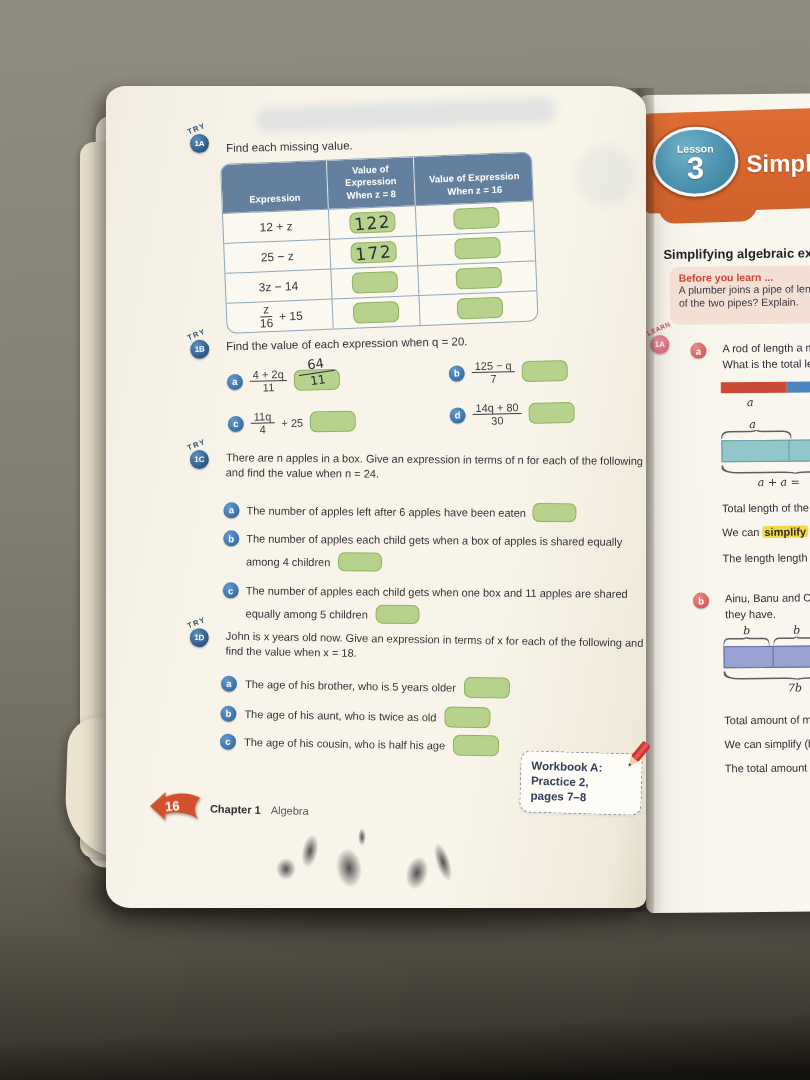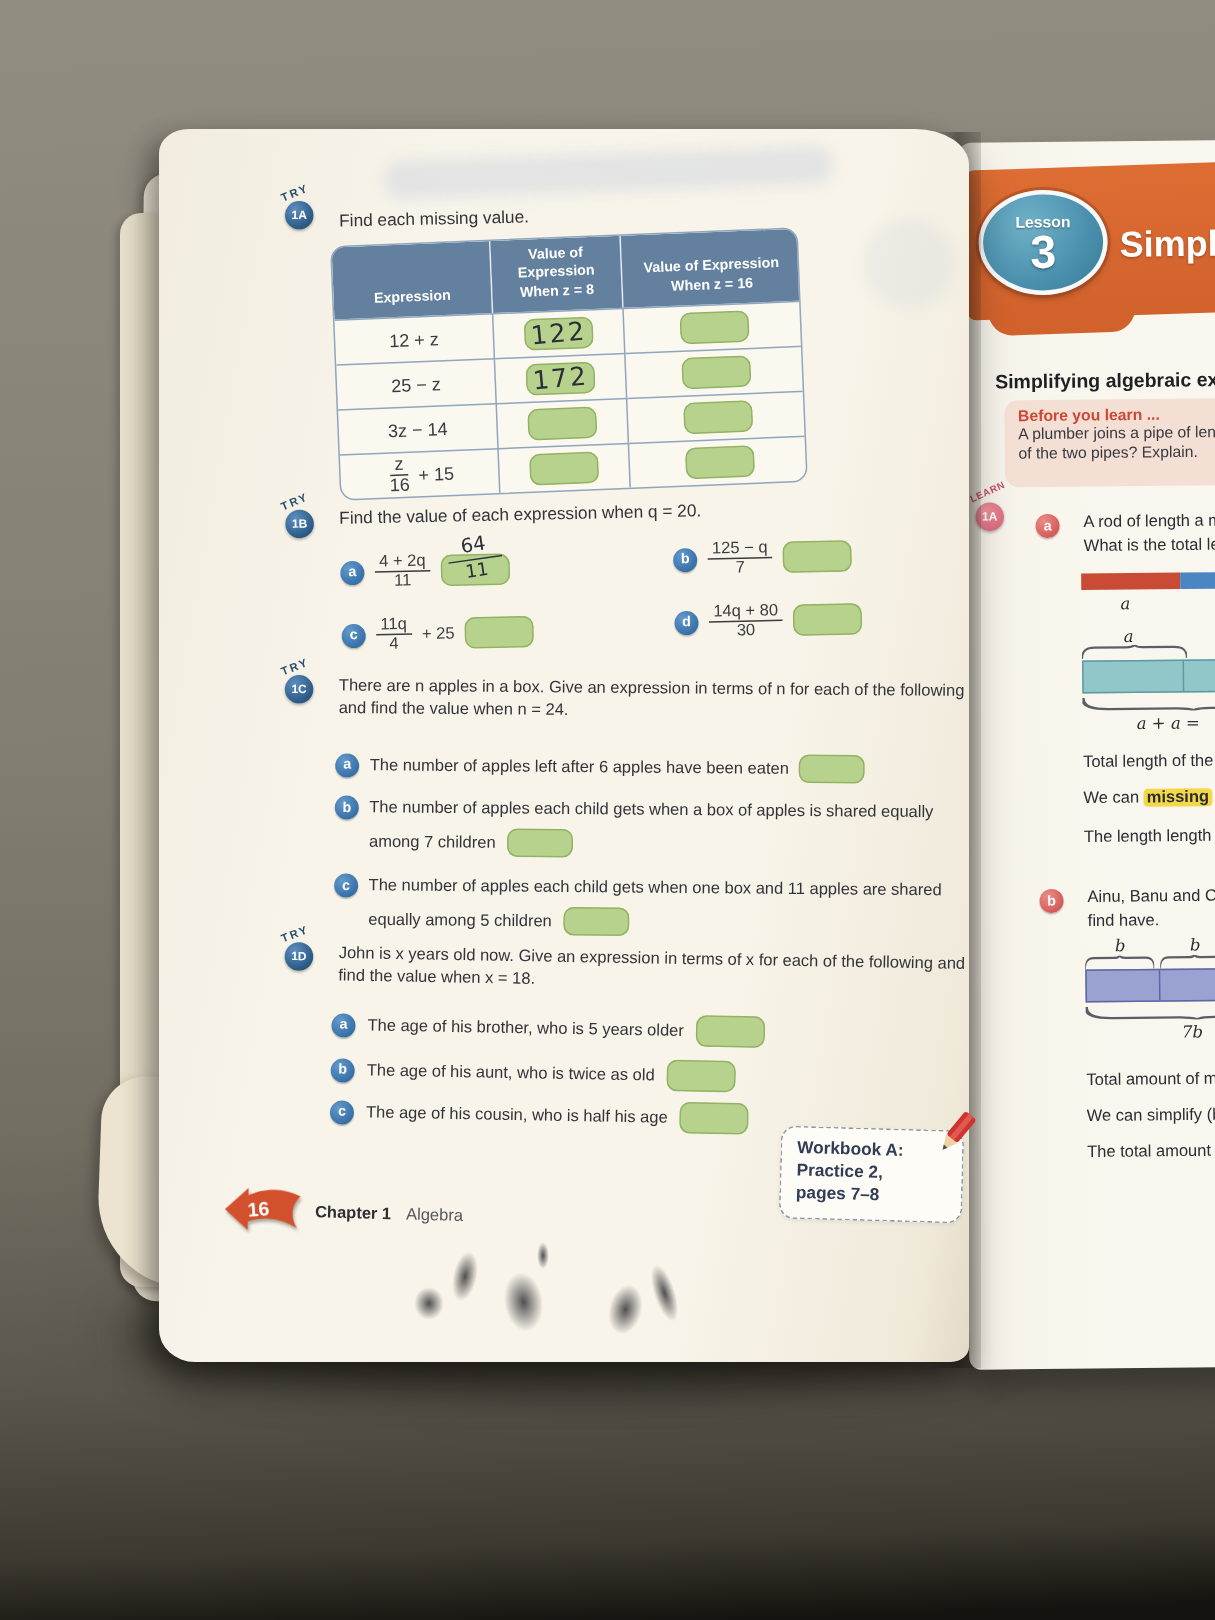--- a/index.html
+++ b/index.html
@@ -174,26 +174,26 @@
     <div class="tealbar">
         <span class="div1"></span>
       </div>
     <div class="brace flip" style="left:80px;top:371px;width:148px;">
       <svg viewBox="0 0 100 12" preserveAspectRatio="none">
           <path d="M0 12 C0 4 5 2 12 2 L42 2 C46 2 49 1 50 0 C51 1 54 2 58 2 L88 2 C95 2 100 4 100 12" stroke="#5d5d66" stroke-width="2" fill="none"></path>
         </svg>
     </div>
     <div class="rp-t rp-var" style="left:116px;top:382px;text-align:center;">a + a =</div>
     <div class="rp-t" style="left:80px;top:408px;">Total length of the</div>
-    <div class="rp-t" style="left:80px;top:432px;"><span>We can </span><span class="hl">missing</span><span> (</span></div>
+    <div class="rp-t" style="left:80px;top:432px;"><span>We can </span><span class="hl">simplify</span><span> (</span></div>
     <div class="rp-t" style="left:80px;top:458px;">The length length of</div>
 
     <span class="circ red" style="position:absolute;left:50px;top:498px;">b</span>
     <div class="rp-t" style="left:82px;top:498px;">Ainu, Banu and Cl</div>
-    <div class="rp-t" style="left:82px;top:514px;">find have.</div>
+    <div class="rp-t" style="left:82px;top:514px;">they have.</div>
     <div class="rp-t rp-var" style="left:100px;top:530px;">b</div>
     <div class="rp-t rp-var" style="left:150px;top:530px;">b</div>
     <div class="brace" style="left:80px;top:543px;width:46px;">
       <svg viewBox="0 0 100 12" preserveAspectRatio="none">
           <path d="M0 12 C0 4 5 2 12 2 L42 2 C46 2 49 1 50 0 C51 1 54 2 58 2 L88 2 C95 2 100 4 100 12" stroke="#5d5d66" stroke-width="2" fill="none"></path>
         </svg>
     </div>
     <div class="brace" style="left:130px;top:543px;width:46px;">
       <svg viewBox="0 0 100 12" preserveAspectRatio="none">
           <path d="M0 12 C0 4 5 2 12 2 L42 2 C46 2 49 1 50 0 C51 1 54 2 58 2 L88 2 C95 2 100 4 100 12" stroke="#5d5d66" stroke-width="2" fill="none"></path>
@@ -343,21 +343,21 @@
           <span>The number of apples left after 6 apples have been eaten</span>
           <span class="pill"></span>
         </div>
       </div>
       <div class="c-item ci-b">
         <div class="c-line">
           <span class="circ">b</span>
           <span>The number of apples each child gets when a box of apples is shared equally</span>
         </div>
         <div class="c-line2">
-          <span>among 7 children</span>
+          <span>among 4 children</span>
           <span class="pill"></span>
         </div>
       </div>
       <div class="c-item ci-c">
         <div class="c-line">
           <span class="circ">c</span>
           <span>The number of apples each child gets when one box and 11 apples are shared</span>
         </div>
         <div class="c-line2">
           <span>equally among 5 children</span>

